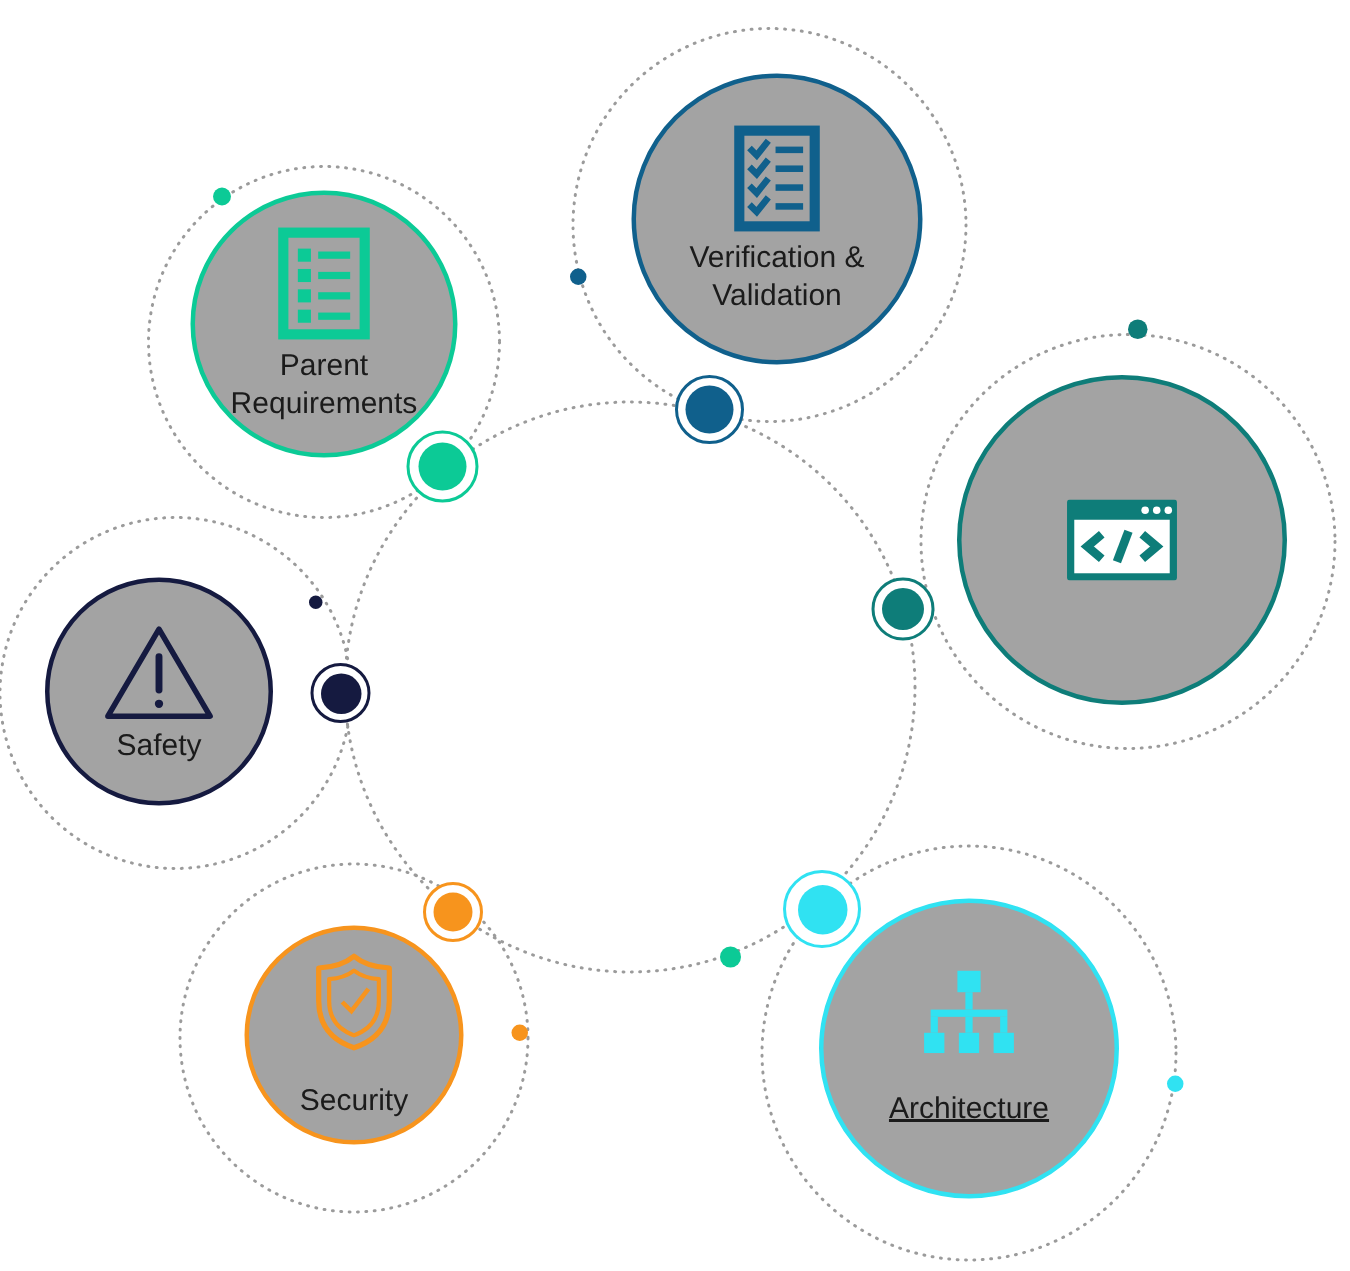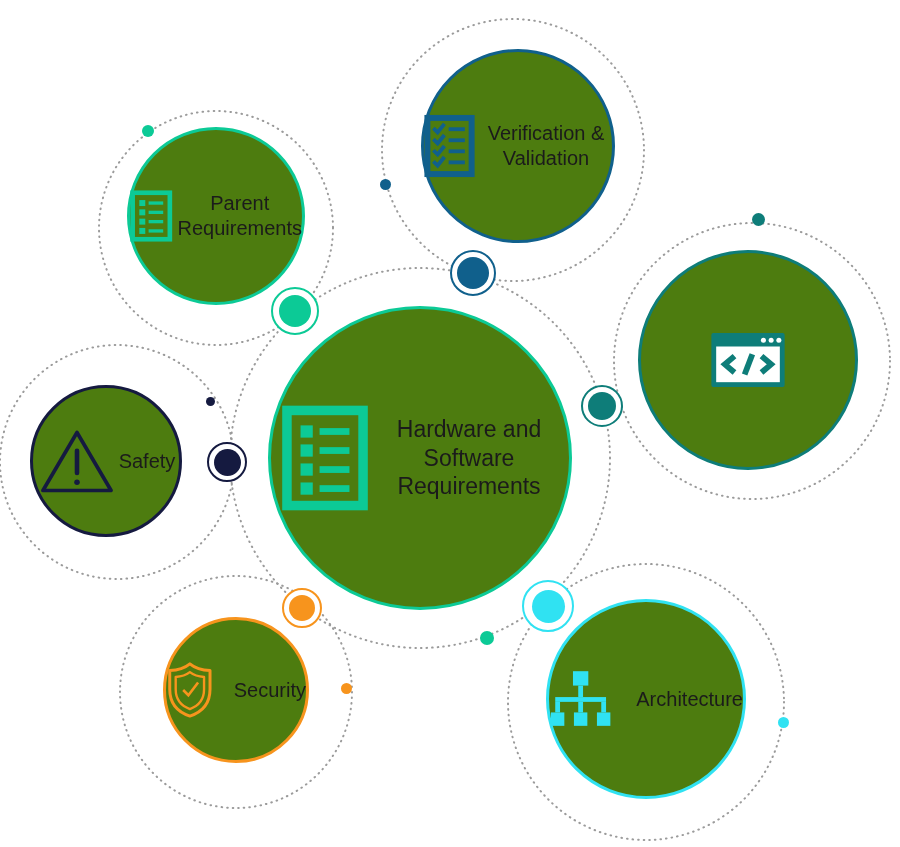--- a/index.html
+++ b/index.html
@@ -4,22 +4,22 @@
 <style>
   html,body{margin:0;padding:0;background:#fff;}
   #canvas{
     position:relative;width:900px;height:847px;background:#fff;overflow:hidden;
     font-family:"Liberation Sans", sans-serif;color:var(--text,#1b1b1b);
   }
   #orbits{position:absolute;left:0;top:0;}
   .orbit{fill:none;stroke:var(--dotted);stroke-width:2;stroke-dasharray:0.6 5;stroke-linecap:round;}
 
   .node{
-    position:absolute;box-sizing:border-box;border-radius:50%;background:#4d7c0f;
-    display:flex;flex-direction:row;align-items:center;justify-content:center;
+    position:absolute;box-sizing:border-box;border-radius:50%;background:#a3a3a3;
+    display:flex;flex-direction:column;align-items:center;justify-content:center;
     text-align:center;border:3px solid #000;
   }
   .node .label{font-size:20px;line-height:1.25;color:var(--text);}
   .icon{display:block;}
 
   .n-center{left:268px;top:306px;width:304px;height:304px;border-color:var(--green);gap:10px;}
   .n-center .label{font-size:23px;width:180px;}
   .n-center .icon{width:88px;height:106px;color:var(--green);}
 
   .n-parent{left:127px;top:127px;width:178px;height:178px;border-color:var(--green);gap:5px;}
@@ -32,21 +32,21 @@
 
   .n-impl{left:638px;top:250px;width:220px;height:220px;border-color:var(--teal);gap:8px;}
   .n-impl .icon{width:74px;height:54px;color:var(--teal);}
 
   .n-safety{left:30px;top:385px;width:152px;height:152px;border-color:var(--navy);gap:2px;}
   .n-safety .icon{width:80px;height:70px;color:var(--navy);}
 
   .n-security{left:163px;top:617px;width:146px;height:146px;border-color:var(--orange);gap:20px;}
   .n-security .icon{width:56px;height:68px;color:var(--orange);}
 
-  .n-arch{left:546px;top:599px;width:200px;height:200px;border-color:var(--cyan);gap:24px;}
+  .n-arch{left:546px;top:599px;width:200px;height:200px;border-color:var(--cyan);gap:24px;text-decoration:underline;}
   .n-arch .icon{width:64px;height:56px;color:var(--cyan);}
 
   .cdot{
     position:absolute;box-sizing:border-box;border-radius:50%;background:#fff;
     border:2.5px solid #000;display:flex;align-items:center;justify-content:center;
   }
   .cdot i{display:block;border-radius:50%;}
   .cd-parent{left:271px;top:287px;width:48px;height:48px;border-color:var(--green);}
   .cd-parent i{width:32px;height:32px;background:var(--green);}
   .cd-vv{left:450px;top:250px;width:46px;height:46px;border-color:var(--blue);}
@@ -130,36 +130,20 @@
         <rect x="5" y="14" width="66" height="37"></rect>
       </g>
       <g fill="none" stroke="currentColor" stroke-width="6">
         <path d="M24 24 L14 32.5 L24 41"></path>
         <path d="M34.5 43 L42.5 22"></path>
         <path d="M52 24 L62 32.5 L52 41"></path>
       </g>
     </svg>
   </div>
 
-  <div class="node n-center">
-    <svg class="icon" viewBox="0 0 64 78">
-      <rect x="4" y="4" width="56" height="70" fill="none" stroke="currentColor" stroke-width="7"></rect>
-      <g fill="currentColor">
-        <rect x="14" y="15" width="9" height="9"></rect>
-          <rect x="28" y="17" width="22" height="5"></rect>
-        <rect x="14" y="29" width="9" height="9"></rect>
-          <rect x="28" y="31" width="22" height="5"></rect>
-        <rect x="14" y="43" width="9" height="9"></rect>
-          <rect x="28" y="45" width="22" height="5"></rect>
-        <rect x="14" y="57" width="9" height="9"></rect>
-          <rect x="28" y="59" width="22" height="5"></rect>
-      </g>
-    </svg>
-    <div class="label">Hardware and Software Requirements</div>
-  </div>
 
   <div class="node n-safety">
     <svg class="icon" viewBox="0 0 86 76">
       <path d="M43 7 L80 70 L6 70 Z" fill="none" stroke="currentColor" stroke-width="4" stroke-linejoin="round"></path>
       <line x1="43" y1="27" x2="43" y2="51" stroke="currentColor" stroke-width="5" stroke-linecap="round"></line>
       <circle cx="43" cy="61" r="3" fill="currentColor"></circle>
     </svg>
     <div class="label">Safety</div>
   </div>
 

